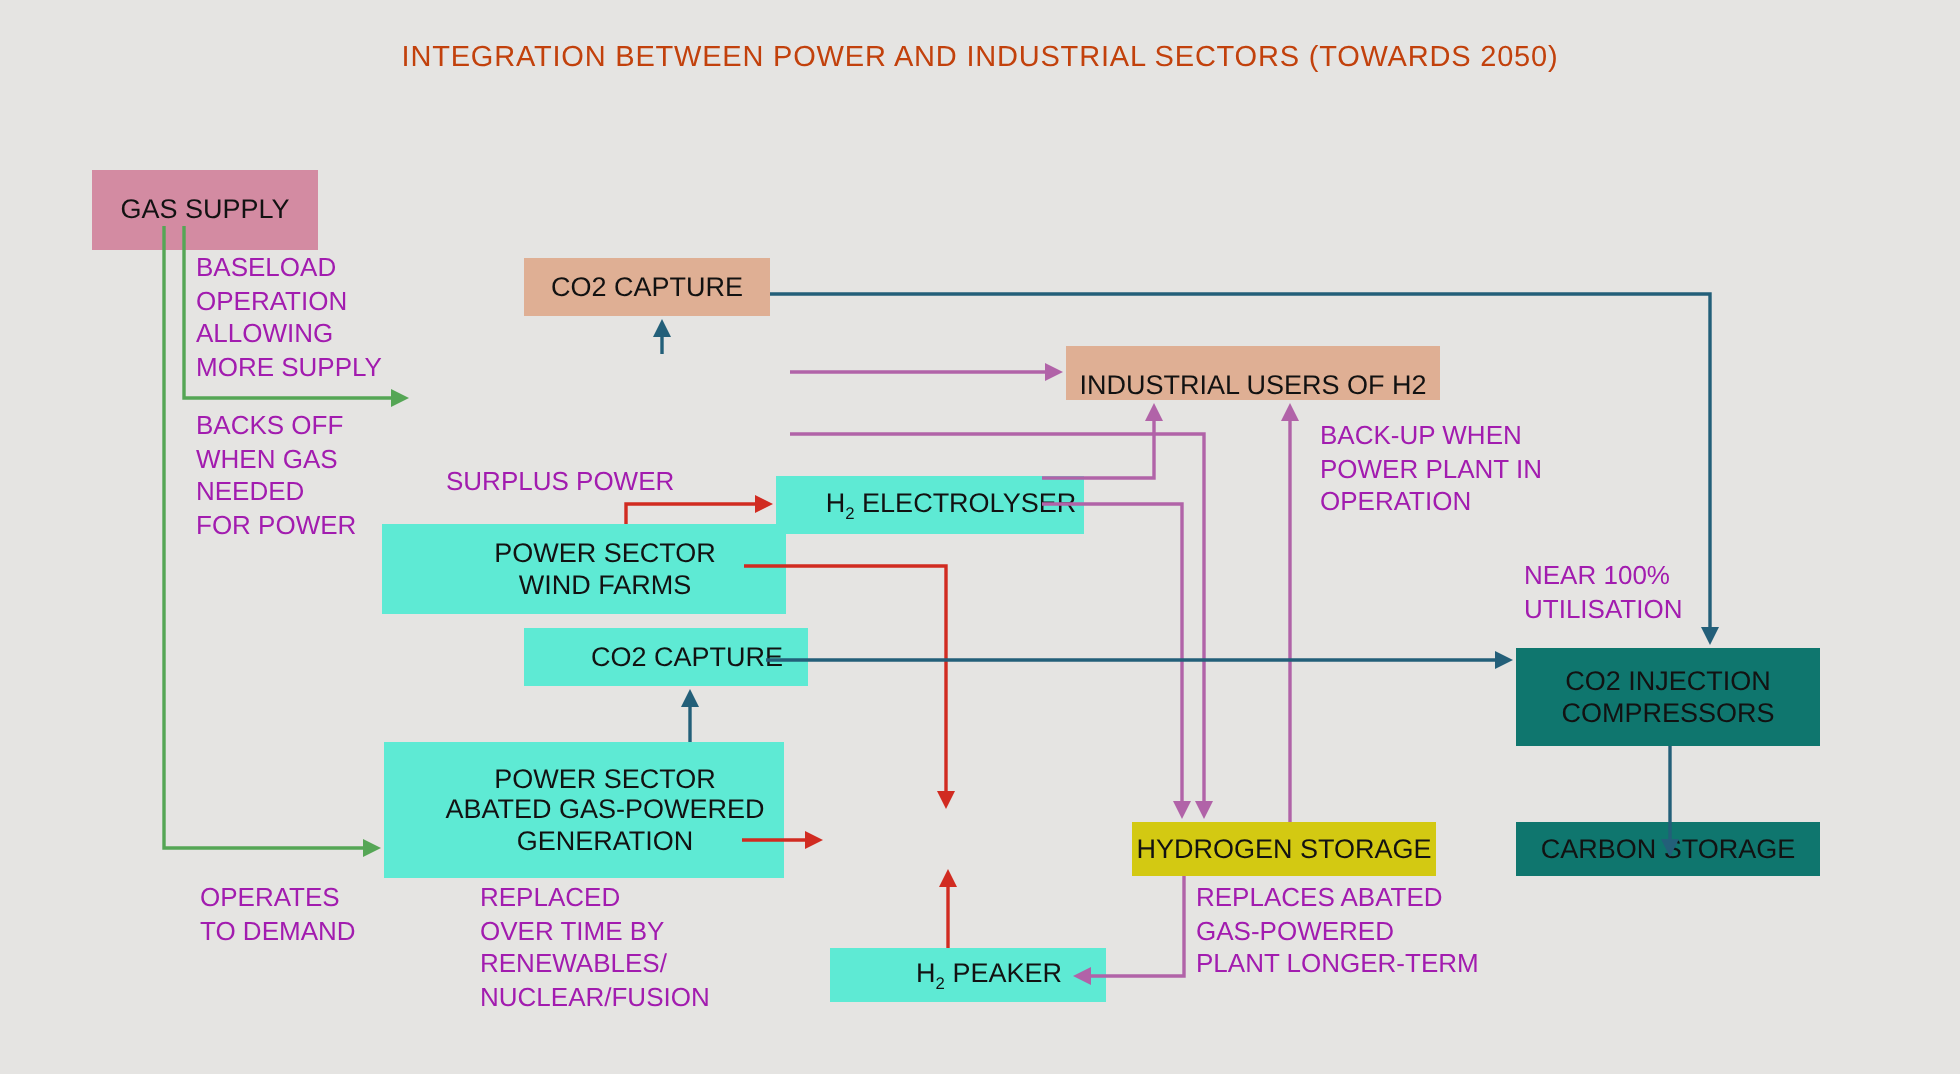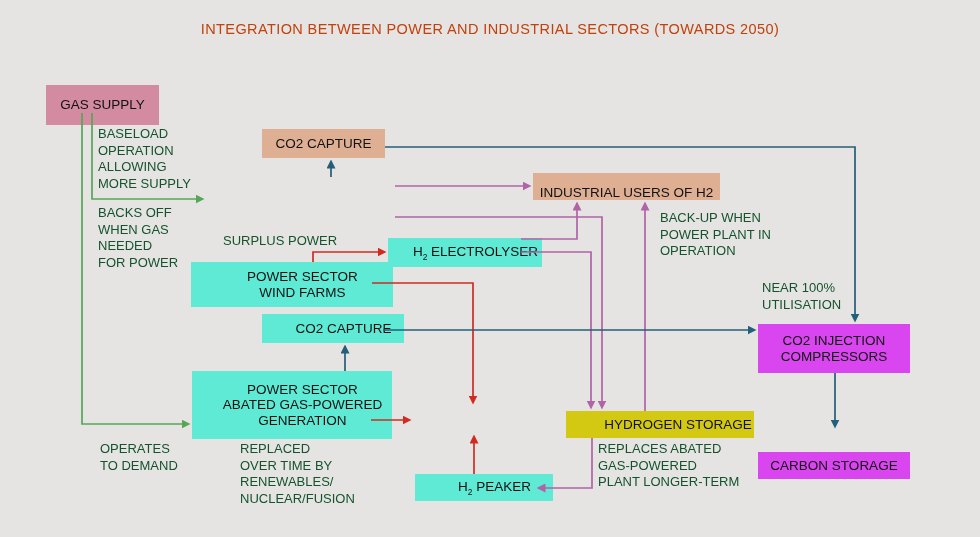--- a/index.html
+++ b/index.html
@@ -12,25 +12,25 @@
     font-size:14.5px; letter-spacing:0.4px; color:#c2410c; white-space:pre-line;
   }
   .box {
     position:absolute; display:flex; align-items:center; justify-content:center;
     text-align:center; font-size:13.5px; color:#121212; line-height:15.5px;
     white-space:pre-line;
   }
   .pink      { background:#d38ba2; }
   .tan       { background:#dfaf94; }
   .blue      { background:#5eead4;padding-left:21px; }
-  .lightblue { background:#d946ef; }
-  .yellow    { background:#d3c912;padding-left:36px; }
+  .lightblue { background:#0f766e; }
+  .yellow    { background:#d3c912; }
   .box sub { font-size:0.62em; line-height:1; }
   .note {
-    position:absolute; color:#14532d; font-size:13px; line-height:16.5px;
+    position:absolute; color:#a21caf; font-size:13px; line-height:16.5px;
     white-space:pre-line;
   }
   svg.arrows { position:absolute; left:0; top:0; pointer-events:none; }
 </style>
 </head>
 <body>
 
 <div class="canvas">
 
   <div class="title">INTEGRATION BETWEEN POWER AND INDUSTRIAL SECTORS (TOWARDS 2050)</div>
@@ -74,21 +74,21 @@
 
   <div class="box yellow" style="left:566px; top:411px; width:152px; height:27px;">
     <span>HYDROGEN STORAGE</span>
   </div>
 
   <div class="box lightblue" style="left:758px; top:324px; width:152px; height:49px;">
     <span>CO2 INJECTION
 COMPRESSORS</span>
   </div>
 
-  <div class="box lightblue" style="left:758px; top:452px; width:152px; height:27px;">
+  <div class="box lightblue" style="left:758px; top:411px; width:152px; height:27px;">
     <span>CARBON STORAGE</span>
   </div>
 
   <div class="note" style="left:98px; top:126px;">BASELOAD
 OPERATION
 ALLOWING
 MORE SUPPLY</div>
   <div class="note" style="left:98px; top:205px;">BACKS OFF
 WHEN GAS
 NEEDED

